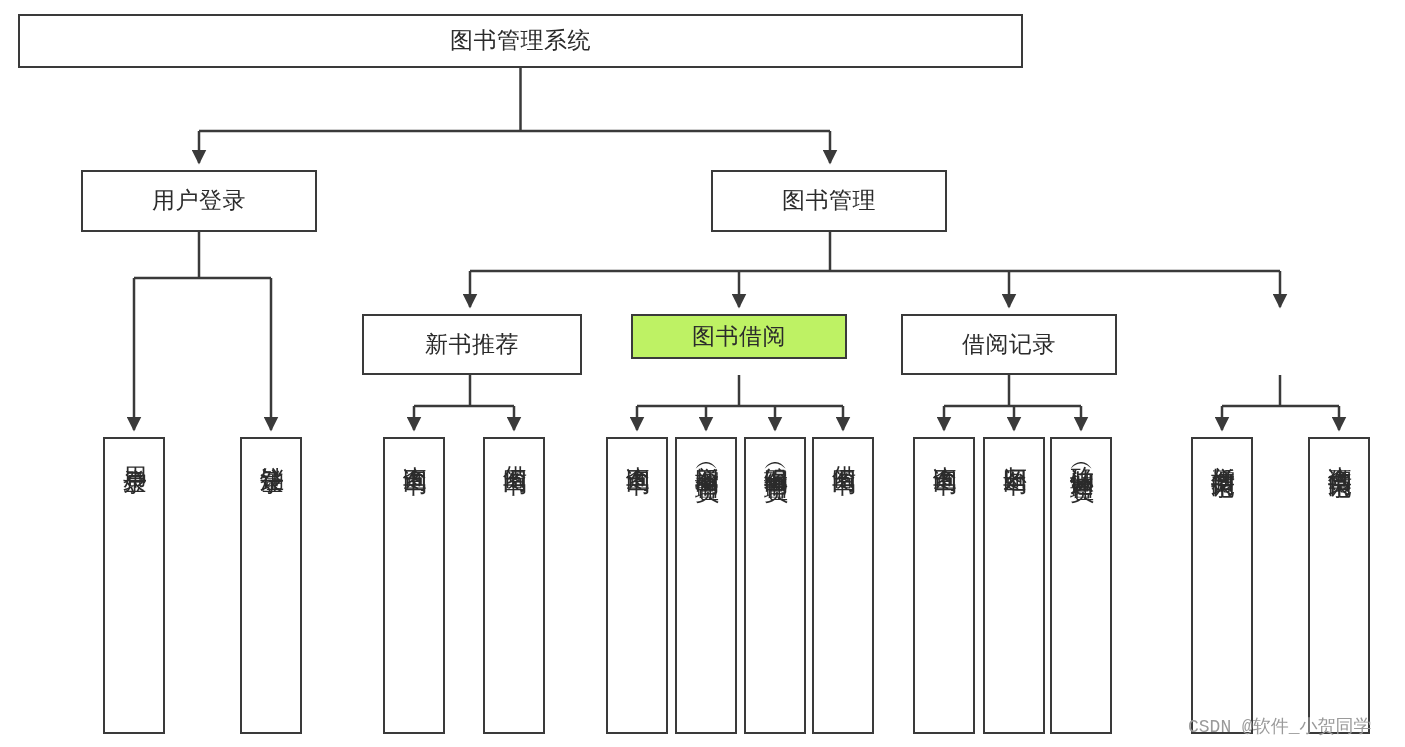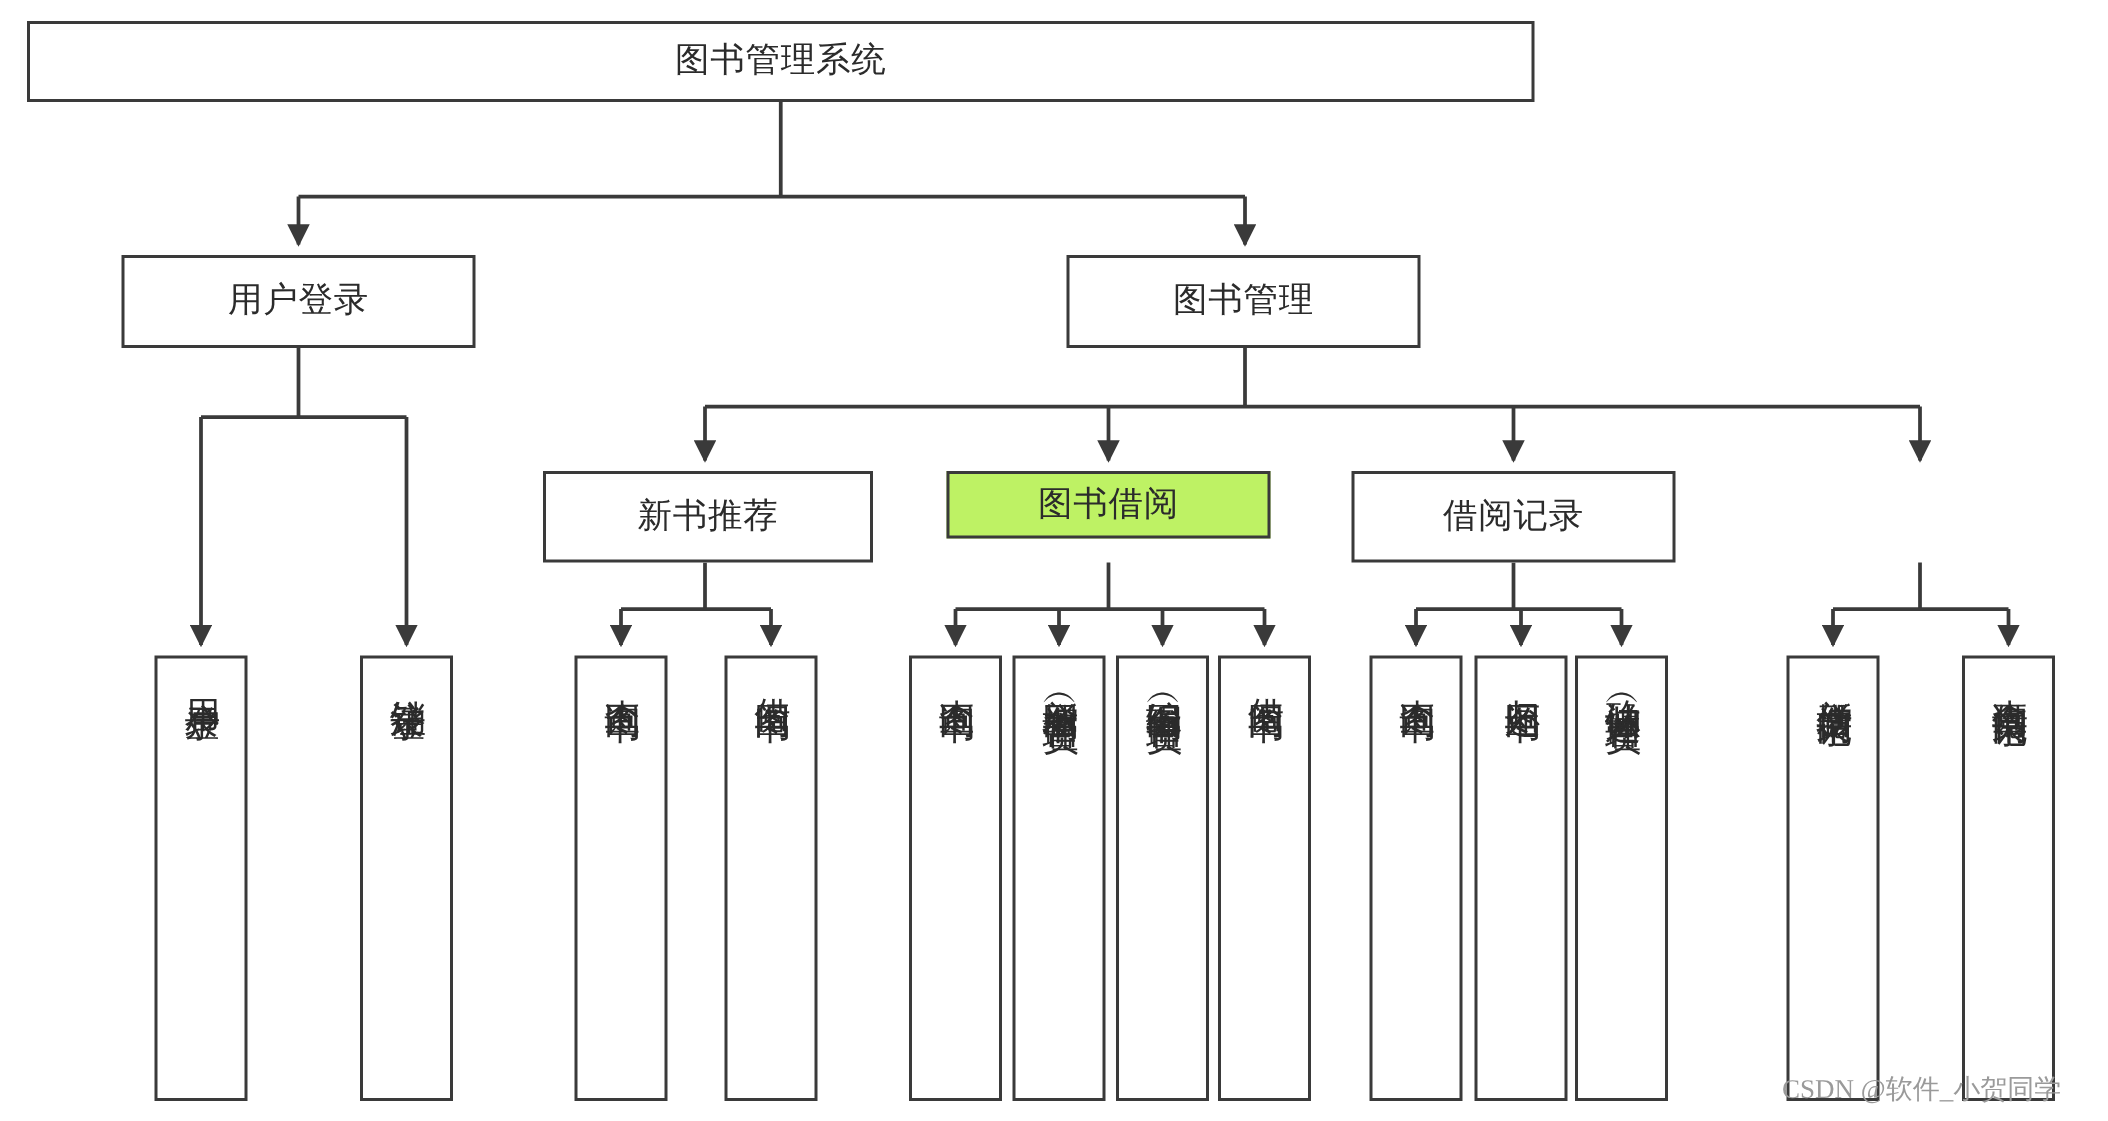--- a/index.html
+++ b/index.html
@@ -61,21 +61,21 @@
     line-height: 1.08;
     letter-spacing: 2px;
     white-space: nowrap;
   }
   .watermark {
     position: absolute;
     font-size: 18px;
     color: #9a9a9a;
     white-space: nowrap;
     z-index: 5;
-    font-family: Liberation Serif, serif;
+    font-family: Liberation Mono, monospace;
   }
 </style>
 </head>
 <body>
 
 <div id="diagram-root" style="background: rgb(255, 255, 255);">
 
   <svg id="edges-layer" width="1405" height="747" viewBox="0 0 1405 747" xmlns="http://www.w3.org/2000/svg">
     <defs>
       <marker id="arrow" viewBox="0 0 10 10" refX="9" refY="5" markerWidth="6" markerHeight="6" orient="auto-start-reverse">

